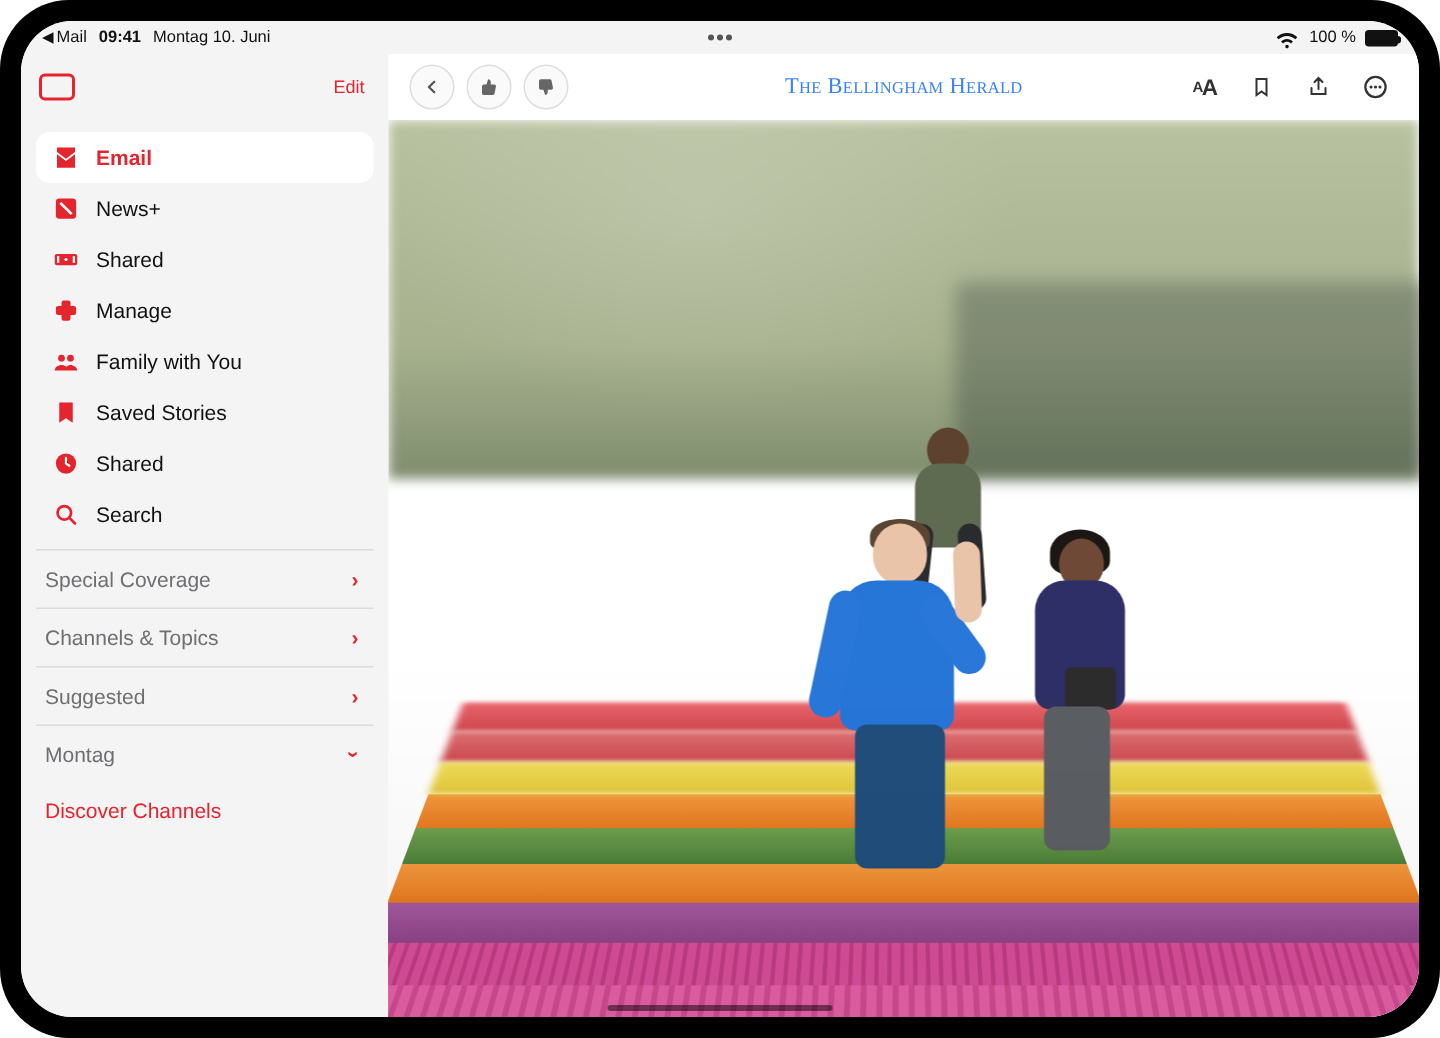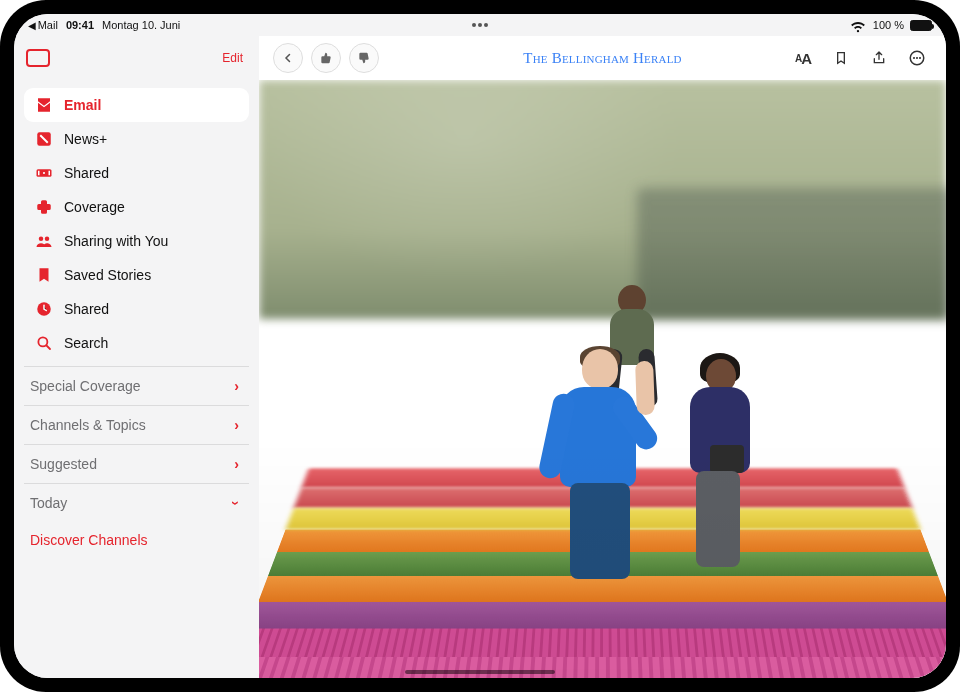--- a/index.html
+++ b/index.html
@@ -177,31 +177,31 @@
                 </svg>
             </span>
             <span>Shared</span>
           </div>
           <div class="nav-item">
             <span class="ic">
               <svg class="svgic" viewBox="0 0 24 24">
                   <path fill="#e5242d" d="M10 3h4a2 2 0 0 1 2 2v3h3a2 2 0 0 1 2 2v4a2 2 0 0 1-2 2h-3v3a2 2 0 0 1-2 2h-4a2 2 0 0 1-2-2v-3H5a2 2 0 0 1-2-2v-4a2 2 0 0 1 2-2h3V5a2 2 0 0 1 2-2z"></path>
                 </svg>
             </span>
-            <span>Coverage</span>
+            <span>Manage</span>
           </div>
           <div class="nav-item">
             <span class="ic">
               <svg class="svgic" viewBox="0 0 24 24">
                   <circle cx="8" cy="9" r="3" fill="#e5242d"></circle>
                   <circle cx="16" cy="9" r="3" fill="#e5242d"></circle>
                   <path fill="#e5242d" d="M2 20c0-3 3-5 6-5s6 2 6 5H2zm9 0c0-3 2.6-5 5-5s6 2 6 5H11z"></path>
                 </svg>
             </span>
-            <span>Sharing with You</span>
+            <span>Family with You</span>
           </div>
           <div class="nav-item">
             <span class="ic">
               <svg class="svgic" viewBox="0 0 24 24">
                   <path fill="#e5242d" d="M6 3h12v18l-6-4-6 4V3z"></path>
                 </svg>
             </span>
             <span>Saved Stories</span>
           </div>
           <div class="nav-item">
@@ -231,21 +231,21 @@
           </div>
           <div class="section-row">
             <span>Channels &amp; Topics</span>
             <span class="chev">›</span>
           </div>
           <div class="section-row">
             <span>Suggested</span>
             <span class="chev">›</span>
           </div>
           <div class="section-row">
-            <span>Today</span>
+            <span>Montag</span>
             <span class="chev down">›</span>
           </div>
         </div>
 
         <div class="manage-links">
           <a>Discover Channels</a>
         </div>
       </aside>
 
       <main class="main">

